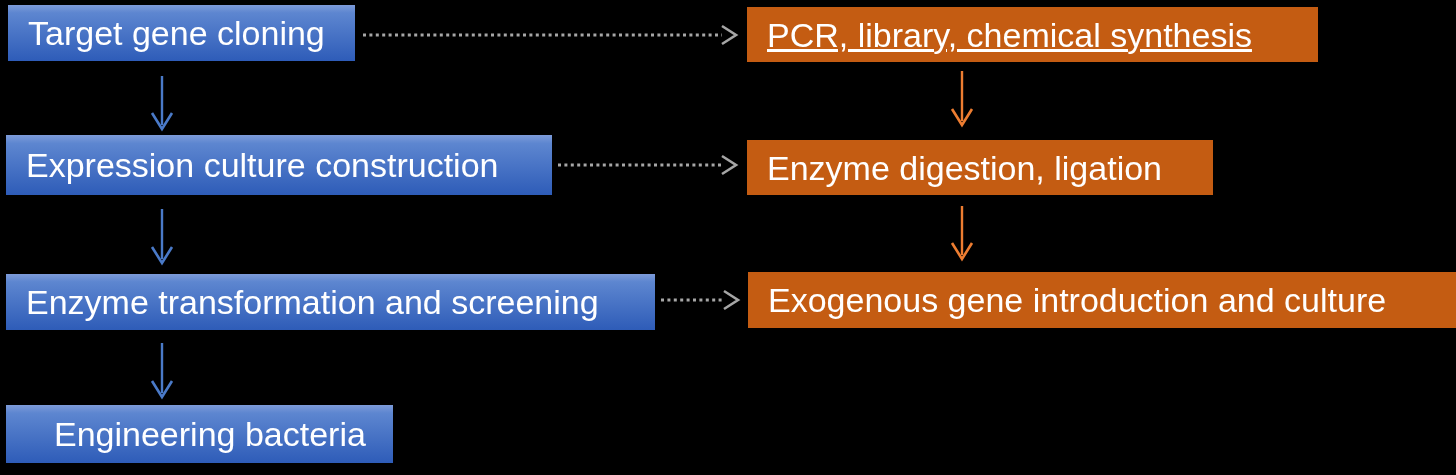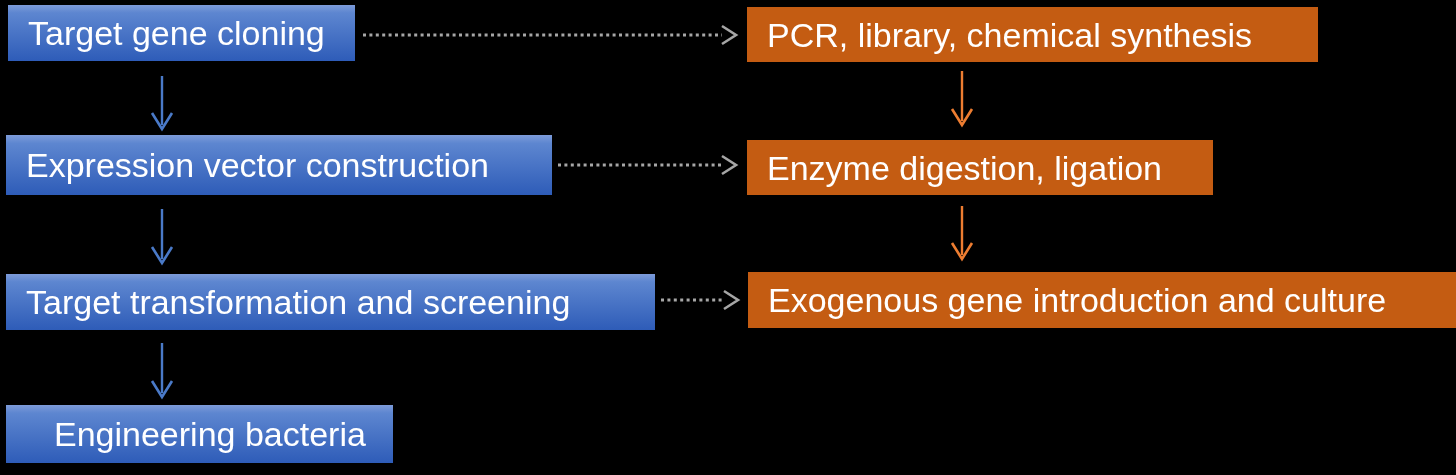--- a/index.html
+++ b/index.html
@@ -55,32 +55,32 @@
 </head>
 <body>
 
 <div class="canvas">
 
   <div class="node blue" style="left:8px; top:5px; width:347px; height:56px;">
     <span>Target gene cloning</span>
   </div>
 
   <div class="node blue" style="left:6px; top:135px; width:546px; height:60px;">
-    <span>Expression vector construction</span>
+    <span>Expression culture construction</span>
   </div>
 
   <div class="node blue" style="left:6px; top:274px; width:649px; height:56px;">
-    <span>Target transformation and screening</span>
+    <span>Enzyme transformation and screening</span>
   </div>
 
   <div class="node blue" style="left:6px; top:405px; width:387px; height:58px;padding-left:48px;">
     <span>Engineering bacteria</span>
   </div>
 
-  <div class="node orange" style="left:747px; top:7px; width:571px; height:55px;">
+  <div class="node orange" style="left:747px; top:7px; width:571px; height:55px;text-decoration:underline;">
     <span>PCR, library, chemical synthesis</span>
   </div>
 
   <div class="node orange" style="left:747px; top:140px; width:466px; height:55px;">
     <span>Enzyme digestion, ligation</span>
   </div>
 
   <div class="node orange" style="left:748px; top:272px; width:709px; height:56px;">
     <span>Exogenous gene introduction and culture</span>
   </div>

